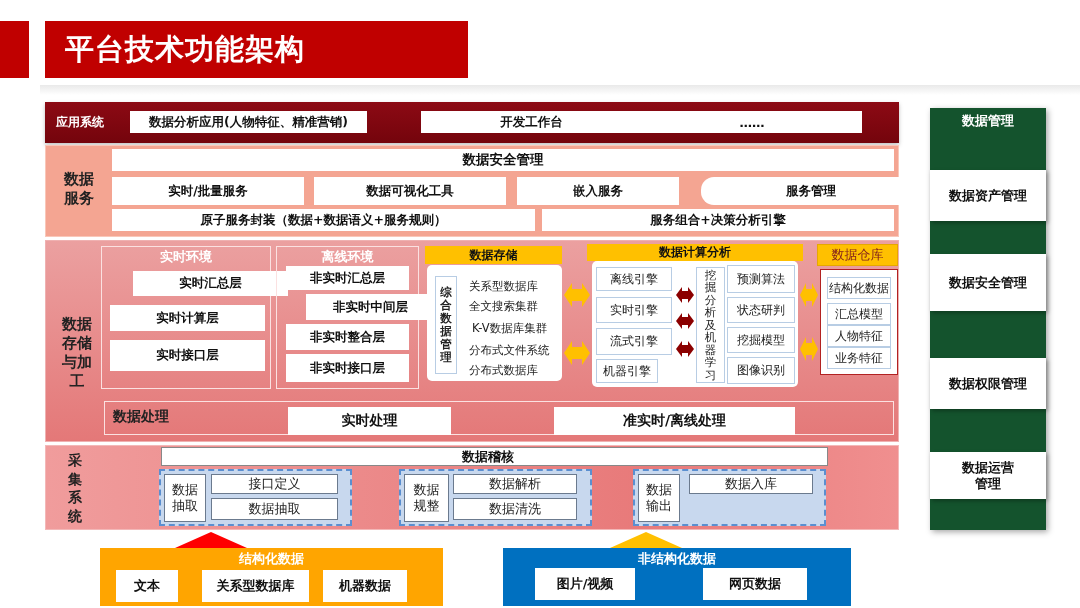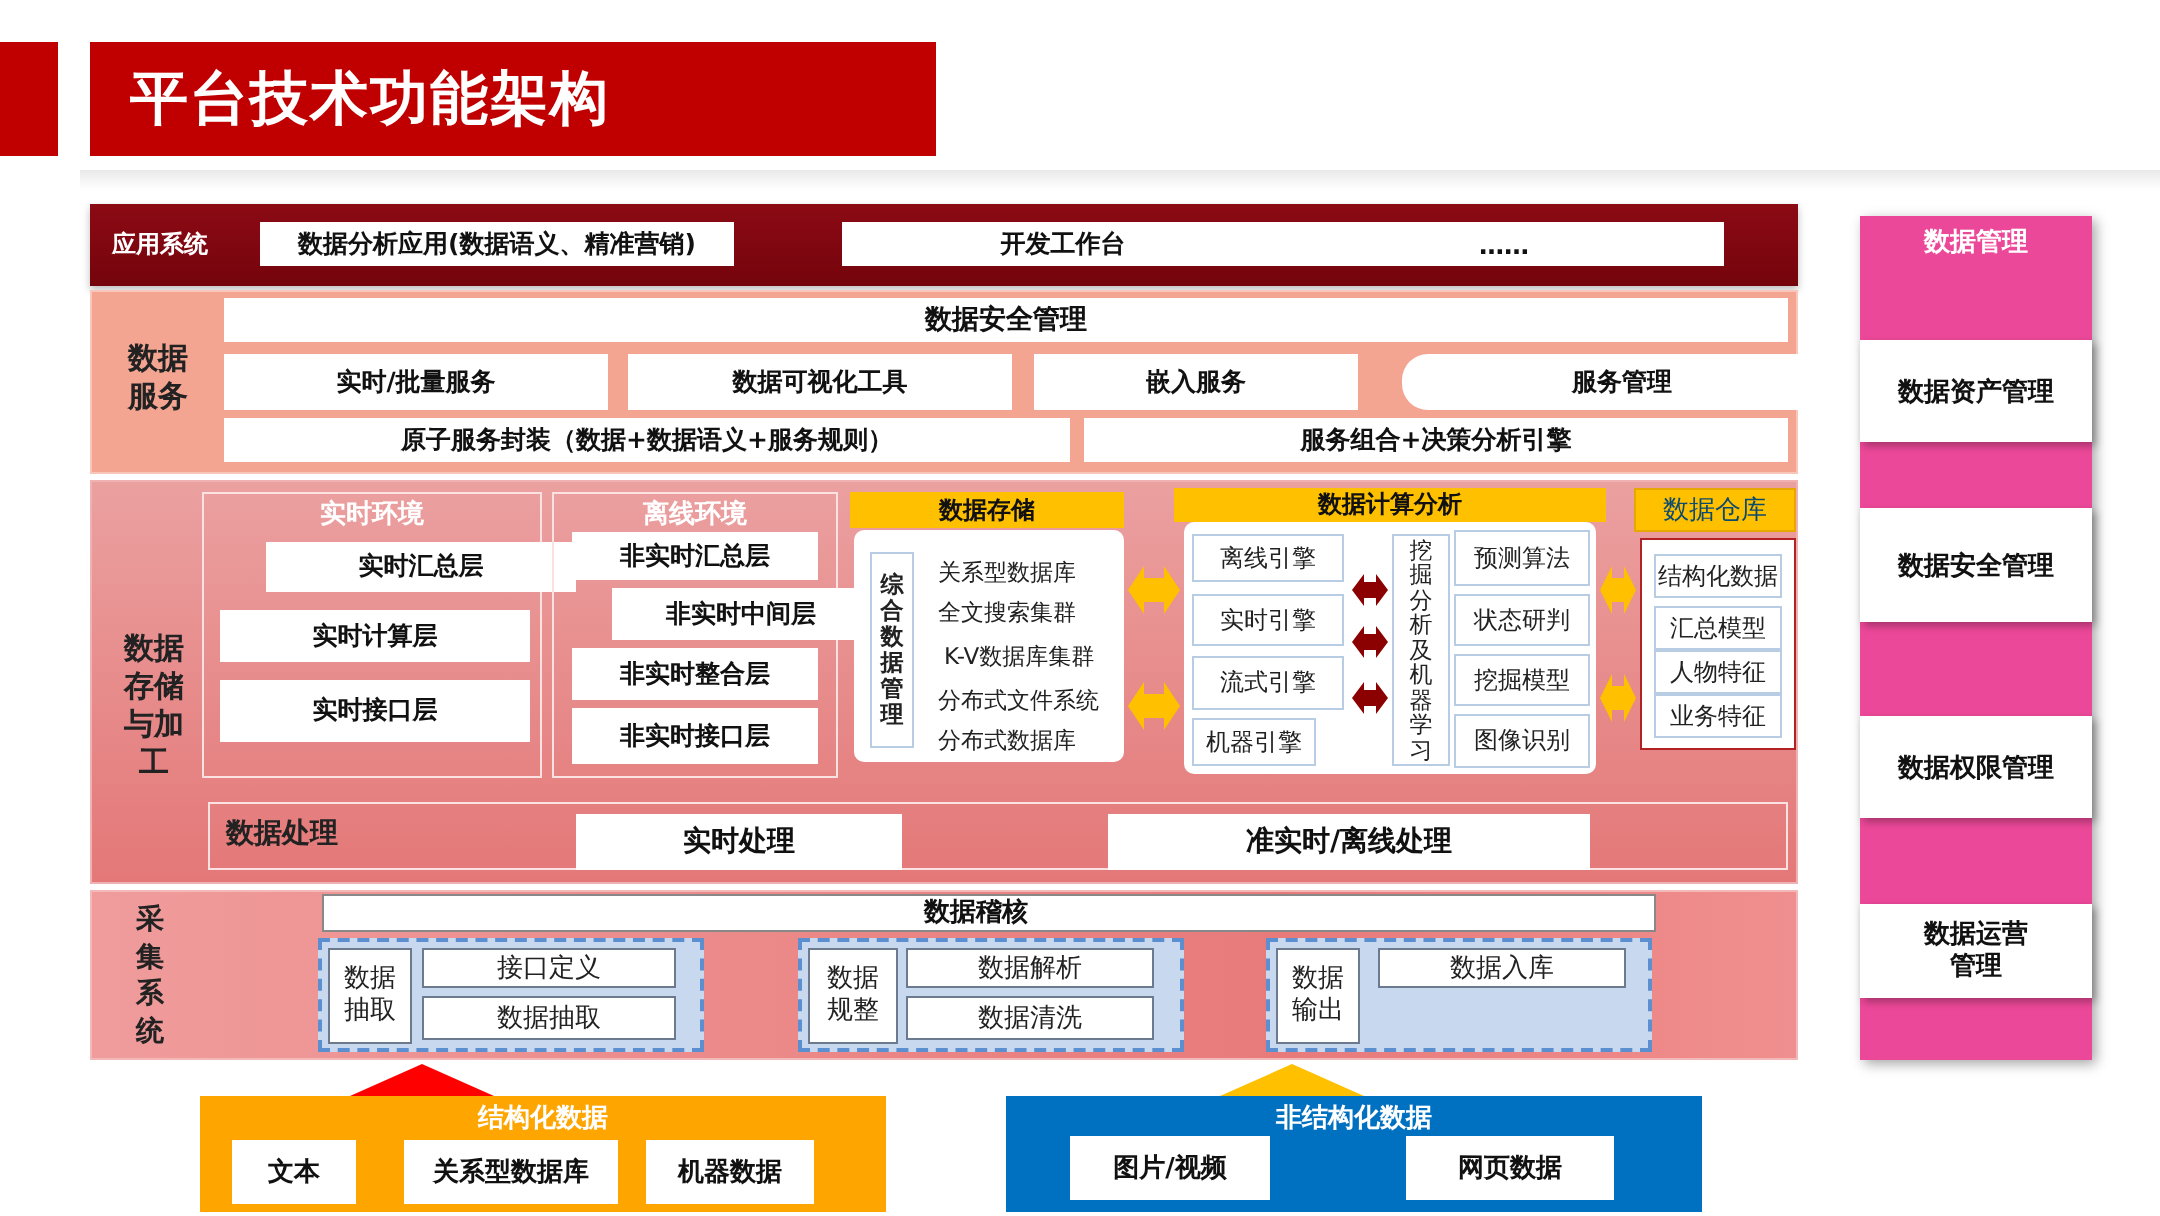--- a/index.html
+++ b/index.html
@@ -21,36 +21,36 @@
 .stor{left:45px;top:240px;width:854px;height:202px;background:linear-gradient(#eba0a0,#e47878);border:1px solid #efb1b1;}
 .envbox{border:1px solid #fbe1e1;}
 .envtitle{color:#fff;font-weight:bold;font-size:13px;}
 .yhead{background:#ffc000;color:#111;font-weight:bold;font-size:12px;}
 .lblue{border:1.5px solid #b8cde4;background:#fff;color:#222;font-size:12px;}
 
 .coll{left:45px;top:445px;width:854px;height:85px;background:linear-gradient(90deg,#f09c9c,#e87a7a 70%,#f08f8f);border:1px solid #f3b8b8;}
 .dashgrp{border:2px dashed #5b8fd0;background:#c8d8ee;}
 .smbox{background:#fff;border:1px solid #6b7a8e;color:#222;font-size:13px;}
 
-.mgmt{left:930px;top:108px;width:116px;height:422px;background:#ec4899;box-shadow:2px 2px 6px rgba(0,0,0,.35);}
+.mgmt{left:930px;top:108px;width:116px;height:422px;background:#14532d;box-shadow:2px 2px 6px rgba(0,0,0,.35);}
 .mgmt-item{left:930px;width:116px;background:#fff;color:#111;font-weight:bold;font-size:13px;box-shadow:2px 2px 4px rgba(0,0,0,.3);}
 
 .srcbox{color:#fff;font-weight:bold;font-size:13px;}
 .srcitem{background:#fff;color:#111;font-size:13px;}
 </style>
 </head>
 <body>
 
 <div class="abs title-accent"></div>
 <div class="abs title-bar">平台技术功能架构</div>
 <div class="abs title-shadow"></div>
 
 <div class="abs app">
   <div class="abs center app-label" style="left:4px;top:10px;width:62px;height:20px;">应用系统</div>
-  <div class="abs center wbox" style="left:85px;top:9px;width:237px;height:22px;">数据分析应用(数据语义、精准营销)</div>
+  <div class="abs center wbox" style="left:85px;top:9px;width:237px;height:22px;">数据分析应用(人物特征、精准营销)</div>
   <div class="abs center wbox" style="left:376px;top:9px;width:221px;height:22px;">开发工作台</div>
   <div class="abs center wbox" style="left:597px;top:9px;width:220px;height:22px;">……</div>
 </div>
 
 <div class="abs svc">
   <div class="abs center sidelbl" style="left:4px;top:18px;width:58px;height:50px;white-space:pre-line;">数据
 服务</div>
   <div class="abs center wbox" style="left:66px;top:3px;width:782px;height:22px;font-size:13.5px;">数据安全管理</div>
   <div class="abs center wbox" style="left:66px;top:31px;width:192px;height:28px;">实时/批量服务</div>
   <div class="abs center wbox" style="left:268px;top:31px;width:192px;height:28px;">数据可视化工具</div>
@@ -133,21 +133,21 @@
     <div class="abs center lblue" style="left:135px;top:96px;width:68px;height:27px;">图像识别</div>
   </div>
 
   <svg class="abs" style="left:754px;top:42px;" width="18" height="24">
       <polygon points="0,12 6,0 6,6 12,6 12,0 18,12 12,24 12,18 6,18 6,24" fill="#ffc000"></polygon>
     </svg>
   <svg class="abs" style="left:754px;top:96px;" width="18" height="24">
       <polygon points="0,12 6,0 6,6 12,6 12,0 18,12 12,24 12,18 6,18 6,24" fill="#ffc000"></polygon>
     </svg>
 
-  <div class="abs center" style="left:771px;top:3px;width:81px;height:22px;background:#ffc000;border:1px solid #e6a800;color:#0c4a6e;font-size:13px;">数据仓库</div>
+  <div class="abs center" style="left:771px;top:3px;width:81px;height:22px;background:#ffc000;border:1px solid #e6a800;color:#7f1d1d;font-size:13px;">数据仓库</div>
   <div class="abs" style="left:774px;top:28px;width:78px;height:106px;background:#fff;border:1.5px solid #b22222;">
     <div class="abs center lblue" style="left:6px;top:7px;width:64px;height:22px;">结构化数据</div>
     <div class="abs center lblue" style="left:6px;top:33px;width:64px;height:22px;">汇总模型</div>
     <div class="abs center lblue" style="left:6px;top:55px;width:64px;height:22px;">人物特征</div>
     <div class="abs center lblue" style="left:6px;top:77px;width:64px;height:22px;">业务特征</div>
   </div>
 
   <div class="abs" style="left:58px;top:160px;width:790px;height:34px;border:1px solid #fbe1e1;">
     <div class="abs" style="left:8px;top:6px;color:#222;font-weight:bold;font-size:14px;">数据处理</div>
     <div class="abs center wbox" style="left:183px;top:5px;width:163px;height:28px;font-size:14px;">实时处理</div>

